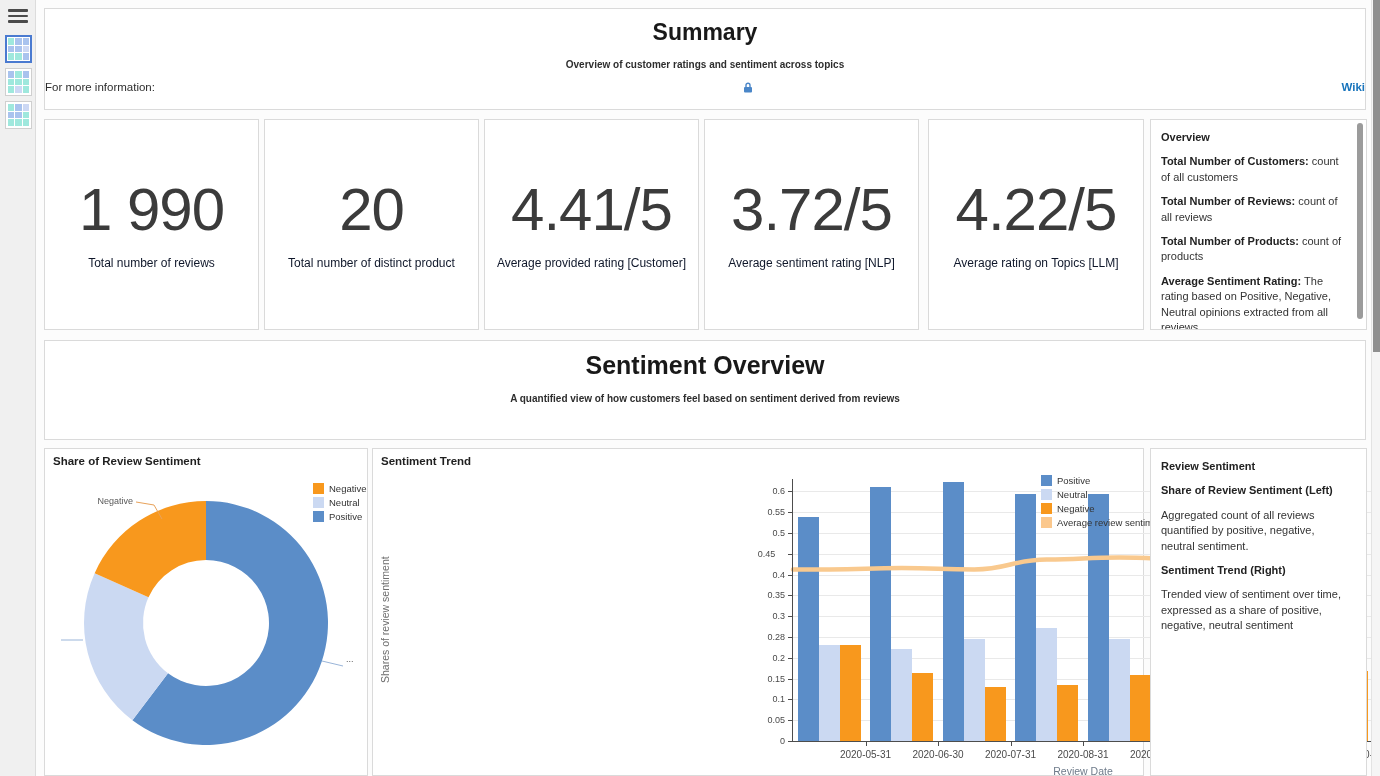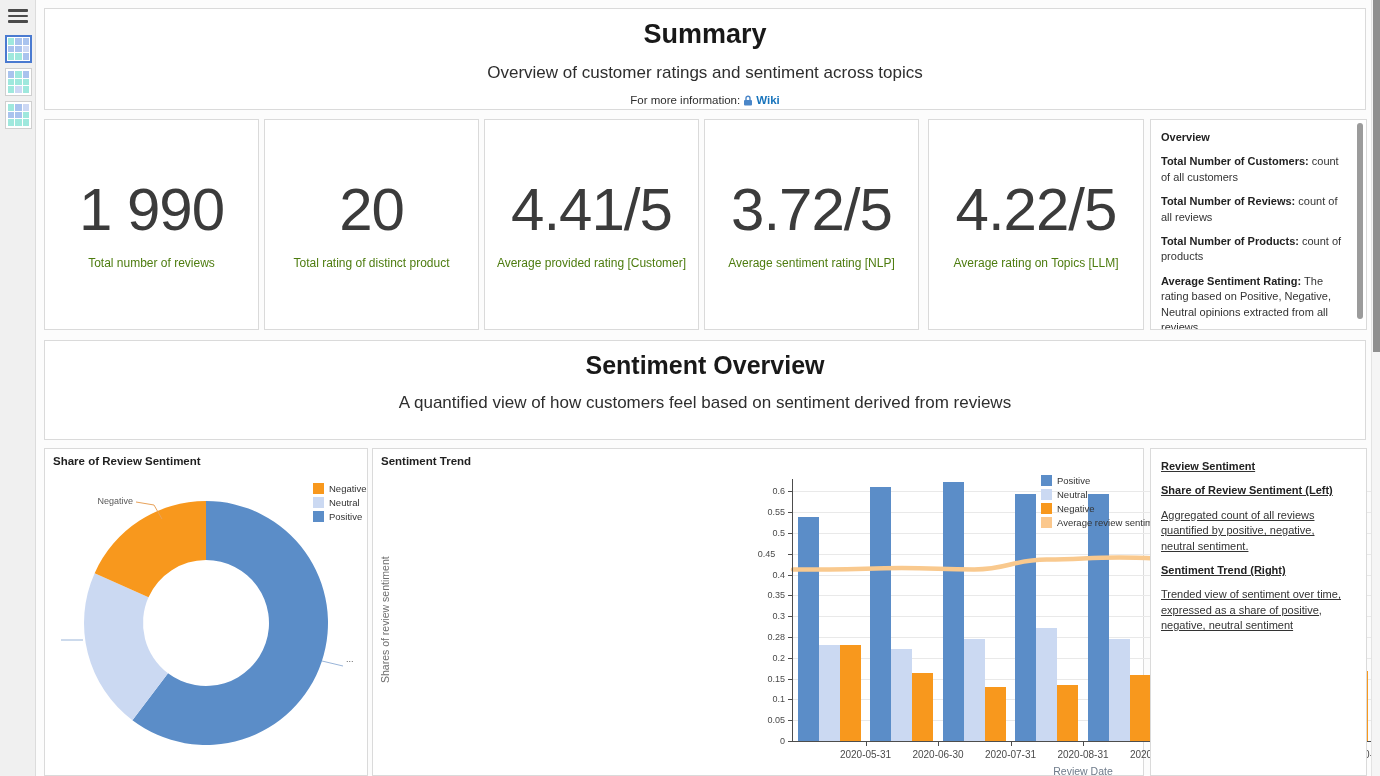--- a/index.html
+++ b/index.html
@@ -16,30 +16,30 @@
   .thumb .trow { flex:1; display:flex; gap:1px; }
   .thumb .c { flex:1; }
   .teal { background:#9fe8dd; } .blu { background:#a9c3ee; } .lav { background:#ccd8f4; }
 
   
   .card { position:absolute; background:#ffffff; border:1px solid #dadada; }
   .chart-title { position:absolute; left:8px; top:6px; font-size:11.5px; font-weight:bold; color:#1f1f1f; }
 
   
   .center-card { text-align:center; }
-  .center-card h1 { font-size:27px; font-weight:bold; color:#191919; padding-top:10px; }
+  .center-card h1 { font-size:23px; font-weight:bold; color:#191919; padding-top:10px; }
   .center-card h1.small { font-size:25px; }
-  .center-card .sub { font-size:17px; color:#2e2e2e; margin-top:13px; }
-  .center-card .info { font-size:11.5px; color:#2e2e2e; margin-top:11px; display:flex; align-items:center; justify-content:center; gap:3px; }
+  .center-card .sub { font-size:10px; color:#2e2e2e; margin-top:13px;font-weight:bold; }
+  .center-card .info { font-size:11.5px; color:#2e2e2e; margin-top:11px; display:flex; align-items:center; justify-content:space-between; gap:3px; }
   .wiki-link { color:#1874bc; font-weight:bold; text-decoration:none; cursor:pointer; }
 
   
   .kpi-card { display:flex; flex-direction:column; align-items:center; justify-content:center; }
   .kpi-value { font-size:60px; font-weight:400; color:#3b3b3b; line-height:1; letter-spacing:-1px; }
-  .kpi-label { font-size:12px; color:#4d7c0f; margin-top:16px; }
+  .kpi-label { font-size:12px; color:#0f172a; margin-top:16px; }
 
   
   .text-panel { padding:10px 16px 10px 10px; font-size:11px; line-height:1.4; color:#333; overflow:hidden; }
   .text-panel p { margin-bottom:9px; }
   .text-panel b { color:#222; }
   .panel-scrollthumb { position:absolute; right:3px; top:3px; width:6px; height:196px; background:#9b9b9b; border-radius:3px; cursor:pointer; }
 
   
   .page-scrollbar { position:absolute; right:0; top:0; width:9px; height:776px; background:#f5f5f5; border-left:1px solid #e3e3e3; }
   .page-scrollbar .thumb-v { position:absolute; left:1px; top:0; width:7px; height:352px; background:#8f8f8f; cursor:pointer; }
@@ -142,21 +142,21 @@
     </div>
   </div>
 
   <div id="kpi-row">
       <div class="card kpi-card" style="left: 44px; top: 119px; width: 215px; height: 211px;">
         <div class="kpi-value">1 990</div>
         <div class="kpi-label">Total number of reviews</div>
       </div>
       <div class="card kpi-card" style="left: 264px; top: 119px; width: 215px; height: 211px;">
         <div class="kpi-value">20</div>
-        <div class="kpi-label">Total rating of distinct product</div>
+        <div class="kpi-label">Total number of distinct product</div>
       </div>
       <div class="card kpi-card" style="left: 484px; top: 119px; width: 215px; height: 211px;">
         <div class="kpi-value">4.41/5</div>
         <div class="kpi-label">Average provided rating [Customer]</div>
       </div>
       <div class="card kpi-card" style="left: 704px; top: 119px; width: 215px; height: 211px;">
         <div class="kpi-value">3.72/5</div>
         <div class="kpi-label">Average sentiment rating [NLP]</div>
       </div>
       <div class="card kpi-card" style="left: 928px; top: 119px; width: 216px; height: 211px;">
@@ -321,21 +321,21 @@
           <span class="legend-label">Negative</span>
         </div>
         <div class="legend-row">
           <span class="legend-swatch" style="background: rgb(251, 200, 141);"></span>
           <span class="legend-label">Average review sentiment</span>
         </div>
       </div>
   </div>
 
   <div class="card" style="left:1150px; top:448px; width:217px; height:328px;">
-    <div class="text-panel" style="height:326px;text-decoration:underline;" id="review-panel-content">
+    <div class="text-panel" style="height:326px;" id="review-panel-content">
         <p><b>Review Sentiment</b></p>
         <p><b>Share of Review Sentiment (Left)</b></p>
         <p>Aggregated count of all reviews quantified by positive, negative, neutral sentiment.</p>
         <p><b>Sentiment Trend (Right)</b></p>
         <p>Trended view of sentiment over time, expressed as a share of positive, negative, neutral sentiment</p>
       </div>
   </div>
 
   <div class="page-scrollbar">
     <div class="thumb-v"></div>

